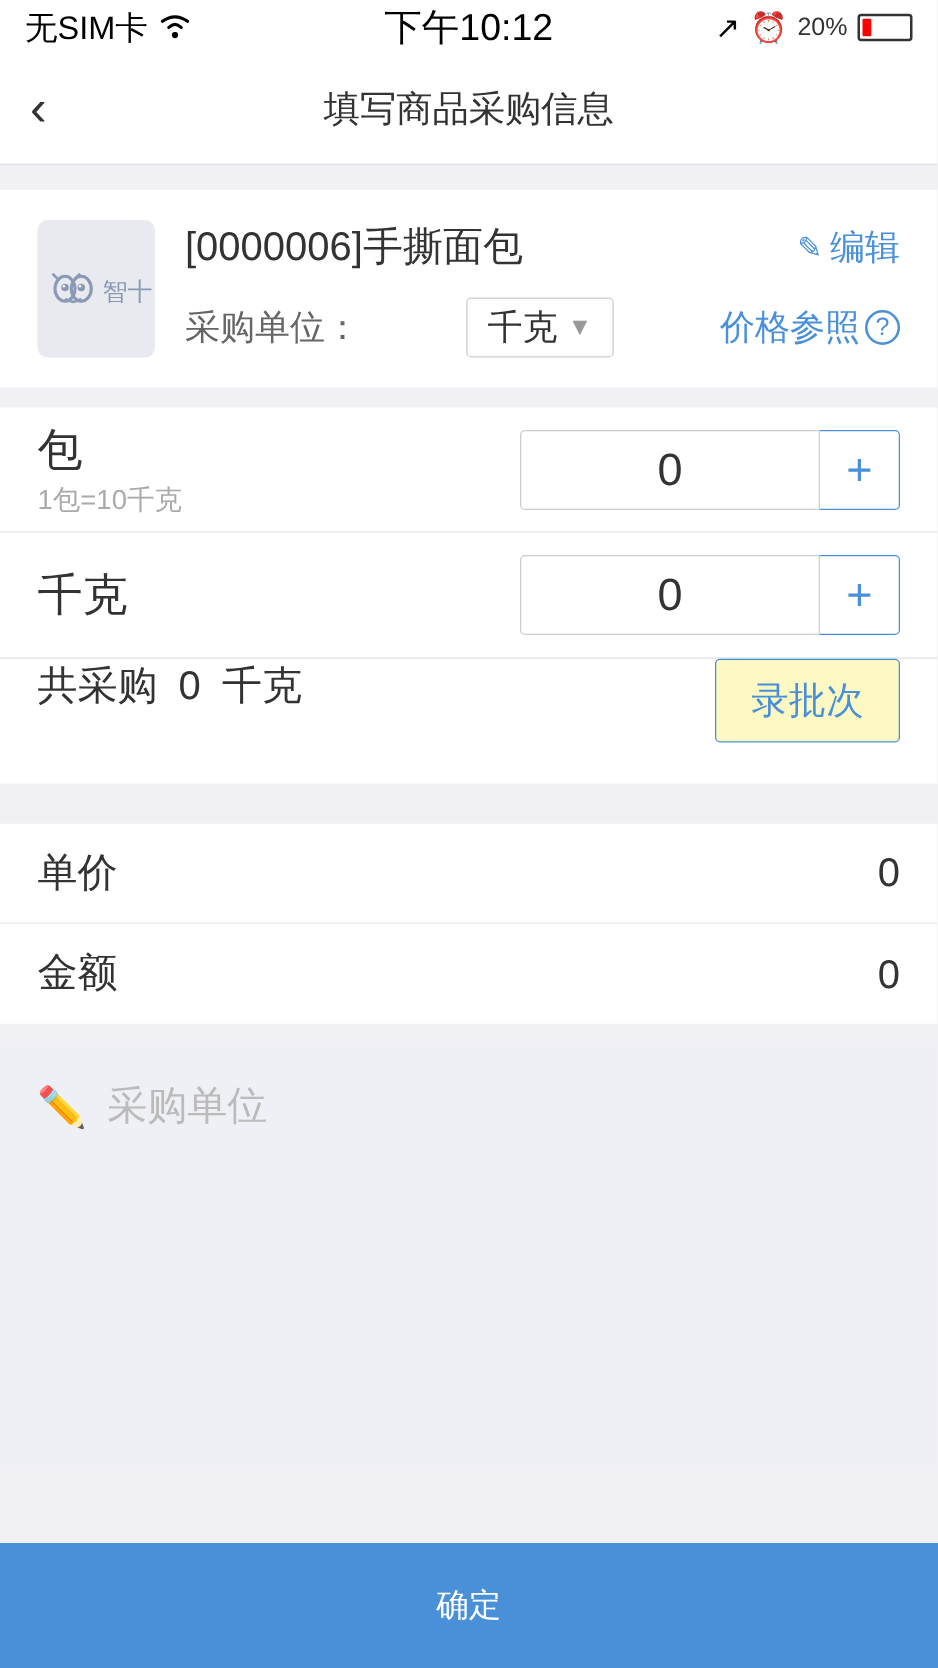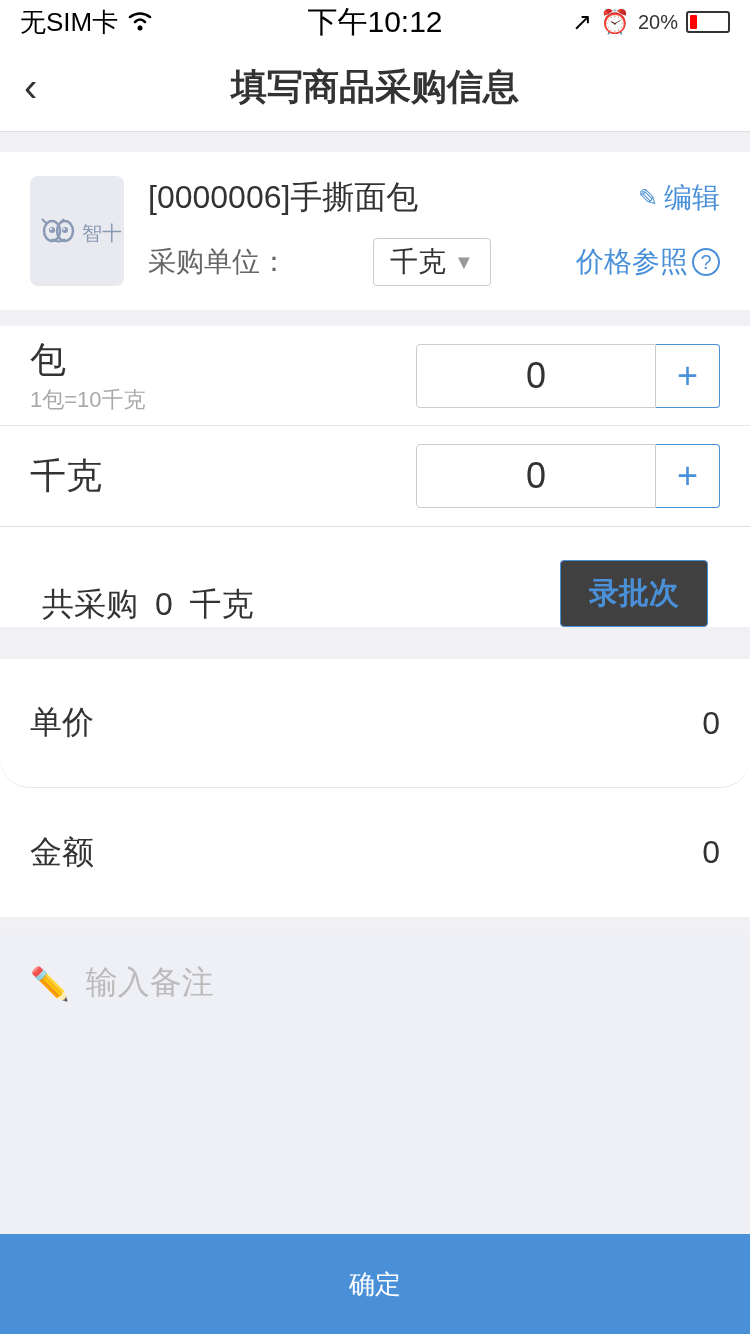--- a/index.html
+++ b/index.html
@@ -79,22 +79,22 @@
       border-bottom: 1px solid #e0e0e0;
     }
     .nav-back {
       position: absolute;
       left: 24px;
       font-size: 40px;
       color: #333;
       cursor: pointer;
     }
     .nav-title {
-      font-size: 36px;
-      font-weight: 700;
+      font-size: 29px;
+      font-weight: 400;
       color: #333;
     }
 
     
     .product-card {
       background: #fff;
       margin-top: 20px;
       padding: 24px 30px;
       display: flex;
       align-items: flex-start;
@@ -248,54 +248,52 @@
       align-items: center;
       justify-content: center;
       font-size: 36px;
       color: #4a90d9;
       cursor: pointer;
     }
 
     
     .summary-row {
       display: flex;
-      align-items: flex-end;
-      justify-content: space-between;
-      padding: 0 42px;
+      align-items: flex-start;
+      justify-content: space-between;
+      padding: 0 30px;
       height: 100px;
       background: #fff;
     }
     .summary-text {
       font-size: 32px;
       color: #333;
     }
     .batch-btn {
       border: 1px solid #4a90d9;
       color: #4a90d9;
-      background: #404040;
+      background: #fef9c3;
       border-radius: 4px;
       padding: 12px 28px;
       font-size: 30px;
       cursor: pointer;
-      font-weight: bold;
     }
 
     
     .price-section {
       background: #fff;
       margin-top: 16px;
     }
     .price-row {
       display: flex;
       align-items: center;
       justify-content: space-between;
       padding: 0 30px;
-      height: 129px;
+      height: 80px;
       border-bottom: 1px solid #e8e8e8;
-      border-radius: 30px;
     }
     .price-row:last-child {
       border-bottom: none;
     }
     .price-row-label {
       font-size: 32px;
       color: #333;
     }
     .price-row-value {
       font-size: 32px;
@@ -464,20 +462,20 @@
     <span class="price-row-value">0</span>
   </div>
   <div class="price-row">
     <span class="price-row-label">金额</span>
     <span class="price-row-value">0</span>
   </div>
 </div>
 
 <div class="notes-section">
   <span class="notes-icon">✏️</span>
-  <span class="notes-placeholder">输入备注</span>
+  <span class="notes-placeholder">采购单位</span>
 </div>
 
 <div class="confirm-btn-area">
   <span class="confirm-btn-text">确定</span>
 </div>
 
 <div style="height: 100px;"></div>
 
 </body></html>

